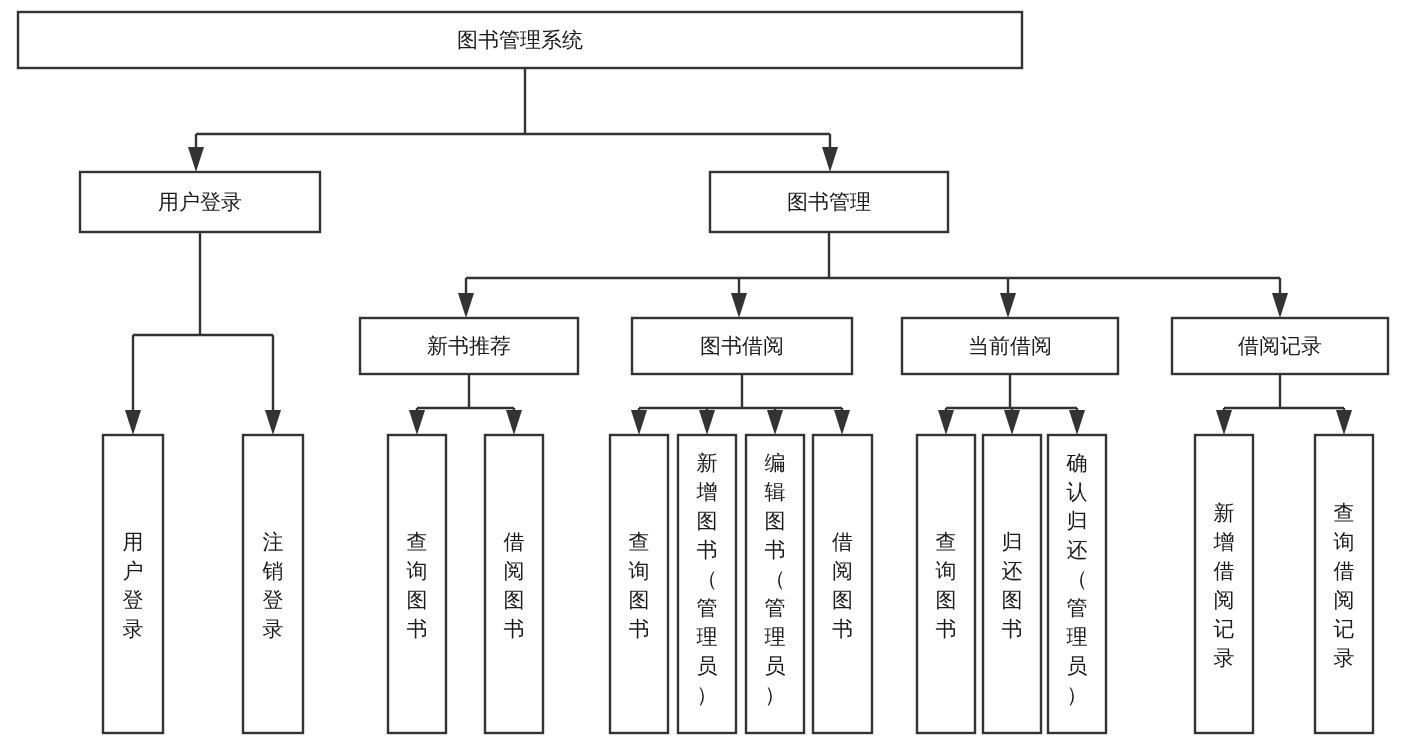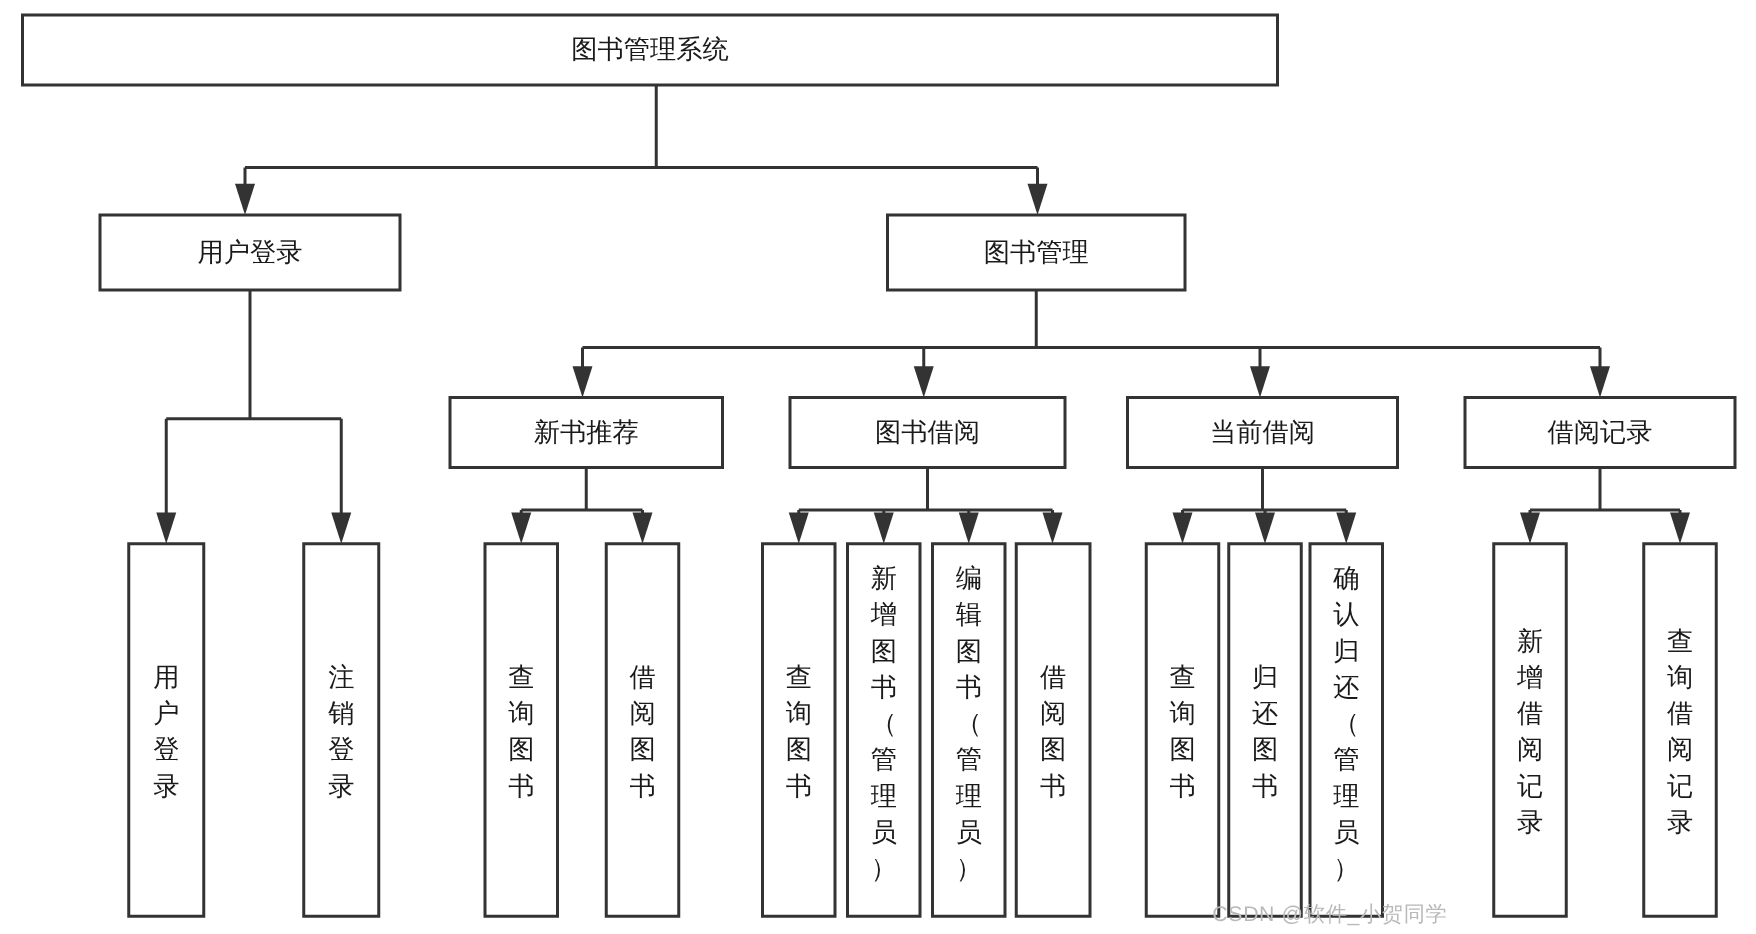--- a/index.html
+++ b/index.html
@@ -214,14 +214,13 @@
         <g>
           <rect class="node-box" x="1195" y="435" width="58" height="298"></rect>
           <text class="node-label-v" x="1224"><tspan x="1224" y="519.62">新</tspan><tspan x="1224" y="548.62">增</tspan><tspan x="1224" y="577.62">借</tspan><tspan x="1224" y="606.62">阅</tspan><tspan x="1224" y="635.62">记</tspan><tspan x="1224" y="664.62">录</tspan></text>
         </g>
         <g>
           <rect class="node-box" x="1315" y="435" width="58" height="298"></rect>
           <text class="node-label-v" x="1344"><tspan x="1344" y="519.62">查</tspan><tspan x="1344" y="548.62">询</tspan><tspan x="1344" y="577.62">借</tspan><tspan x="1344" y="606.62">阅</tspan><tspan x="1344" y="635.62">记</tspan><tspan x="1344" y="664.62">录</tspan></text>
         </g>
       </g>
   </svg>
-  <div class="watermark">CSDN @软件_小贺同学</div>
 </div>
 
 </body></html>

